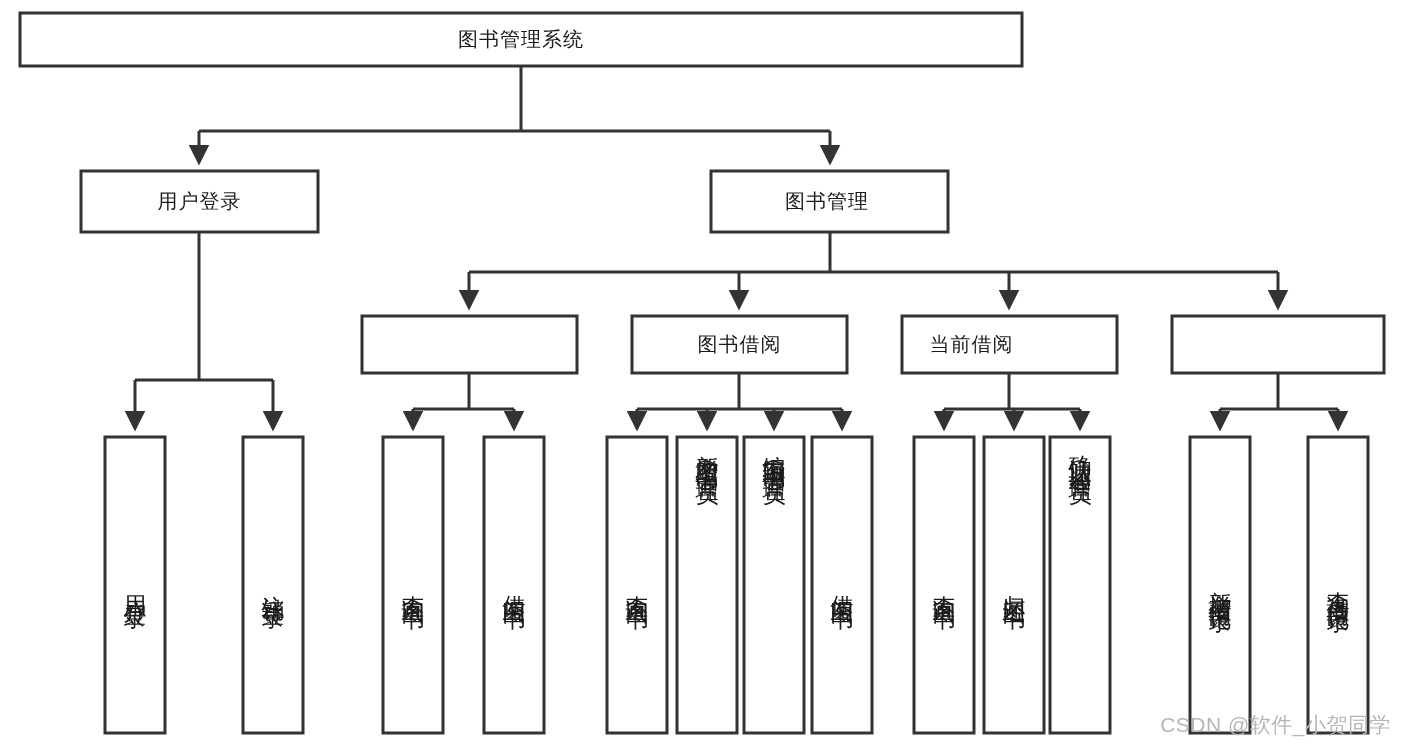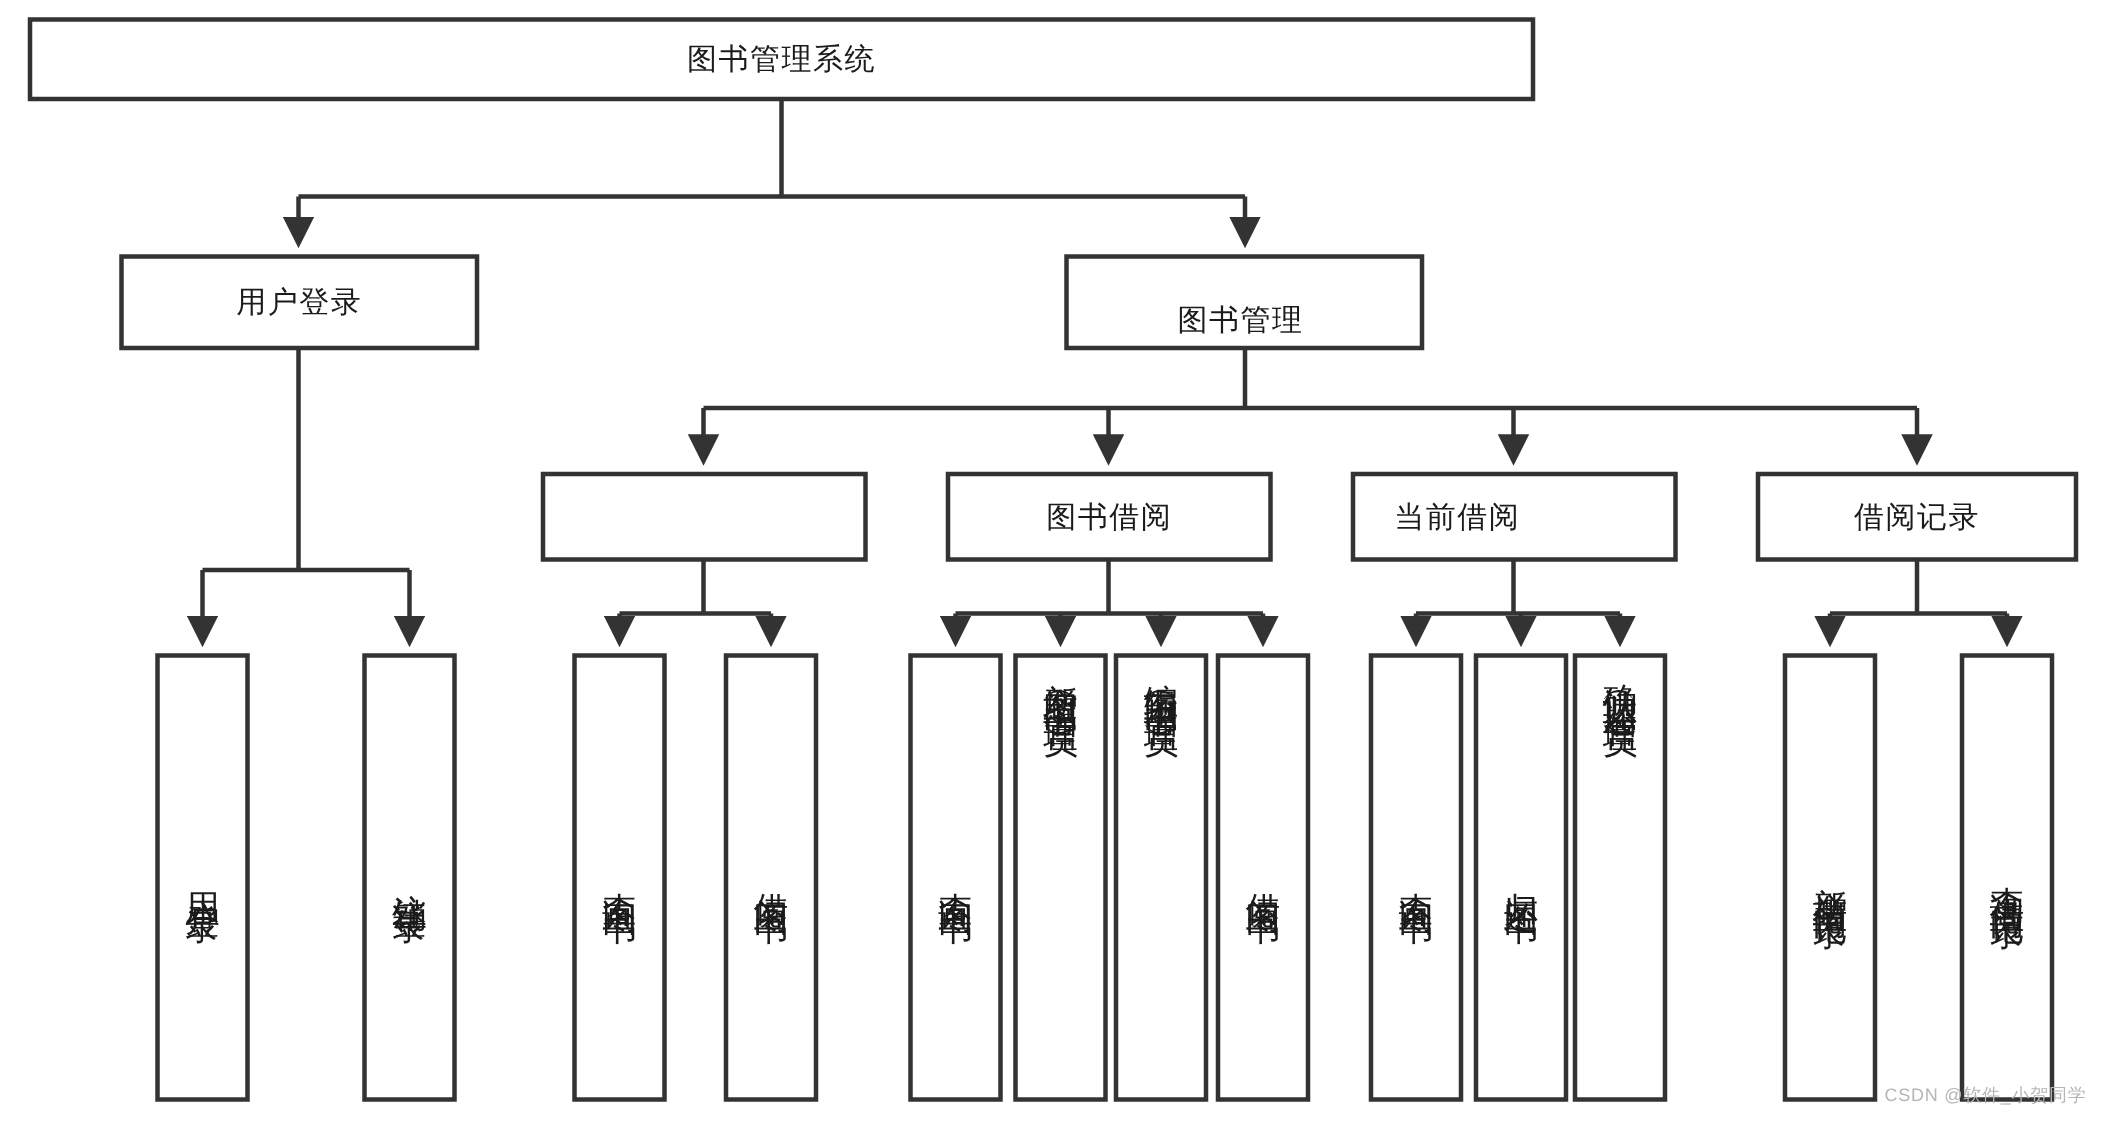--- a/index.html
+++ b/index.html
@@ -70,21 +70,21 @@
     font-size: 20px;
     color: #1b1b1b;
     letter-spacing: 1px;
     white-space: nowrap;
   }
   #watermark {
     position: absolute;
     right: 14px;
     bottom: 8px;
     font-family: "Liberation Sans", "DejaVu Sans", sans-serif;
-    font-size: 12px;
+    font-size: 21px;
     color: #b6b6b6;
     white-space: nowrap;
     letter-spacing: 0.5px;
   }
 </style>
 </head>
 <body>
 
 <div id="diagram-root">
 
@@ -157,33 +157,30 @@
     <path class="connector" d="M 1338 409 L 1338 428" marker-end="url(#arrow)"></path>
   </svg>
 
   <div class="hlabel-wrap" style="left:20px; top:13px; width:1002px; height:53px;">
     <span class="hlabel-text">图书管理系统</span>
   </div>
 
   <div class="hlabel-wrap" style="left:81px; top:171px; width:237px; height:61px;">
     <span class="hlabel-text">用户登录</span>
   </div>
-  <div class="hlabel-wrap" style="left:711px; top:171px; width:232px; height:61px;margin-top:12px;">
+  <div class="hlabel-wrap" style="left:711px; top:171px; width:232px; height:61px;">
     <span class="hlabel-text">图书管理</span>
   </div>
 
   <div class="hlabel-wrap" style="left:632px; top:316px; width:215px; height:57px;">
     <span class="hlabel-text">图书借阅</span>
   </div>
   <div class="hlabel-wrap" style="left:880px; top:316px; width:183px; height:57px;">
     <span class="hlabel-text">当前借阅</span>
   </div>
-  <div class="hlabel-wrap" style="left:1172px; top:316px; width:212px; height:57px;">
-    <span class="hlabel-text">借阅记录</span>
-  </div>
 
   <div class="vlabel-wrap" style="left:105px; top:437px; width:60px; height:296px;">
     <span class="vlabel-text">用户登录</span>
   </div>
   <div class="vlabel-wrap" style="left:243px; top:437px; width:60px; height:296px;">
     <span class="vlabel-text">注销登录</span>
   </div>
 
   <div class="vlabel-wrap" style="left:383px; top:437px; width:60px; height:296px;">
     <span class="vlabel-text">查询图书</span>

